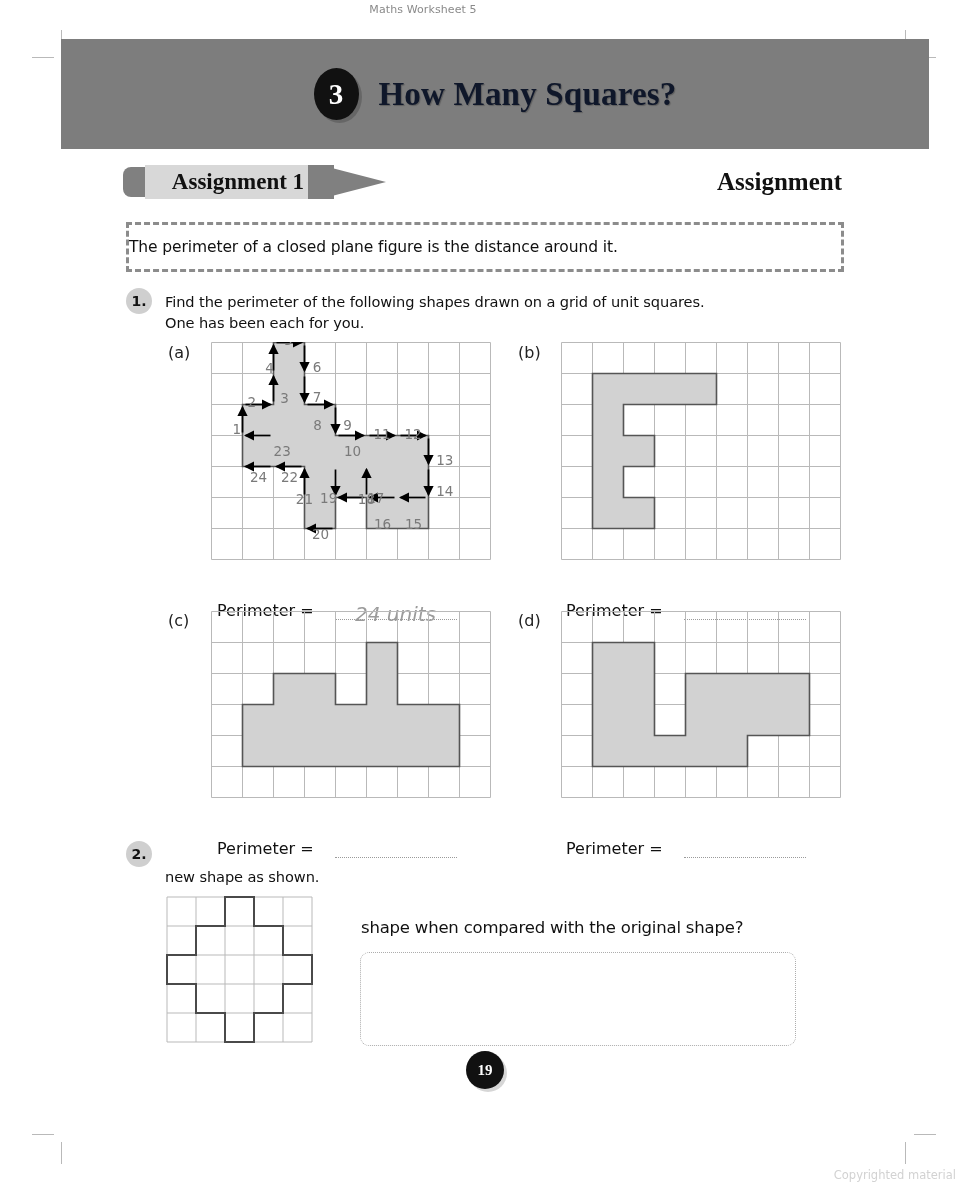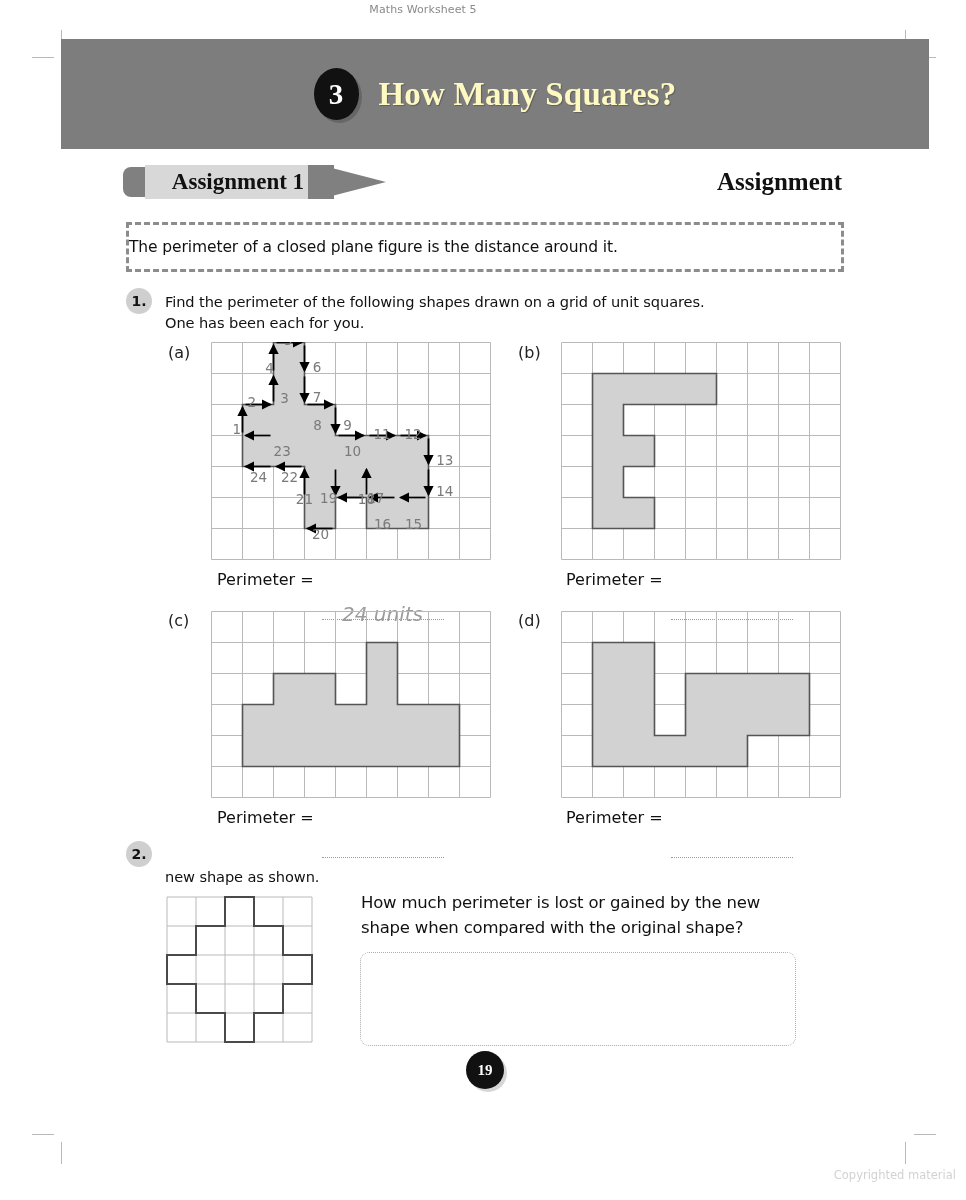--- a/index.html
+++ b/index.html
@@ -40,21 +40,21 @@
   }
   .chapter-badge{
     width:45px;height:52px;border-radius:50%;
     background:#111;color:#fff;
     display:flex;align-items:center;justify-content:center;
     font-family:"Liberation Serif", serif;
     font-weight:bold;font-size:29px;
     box-shadow:3px 3px 0 rgba(0,0,0,.18);
   }
   .chapter-title{
-    color:#fef9c3;
+    color:#0f172a;
     font-family:"Liberation Serif", serif;
     font-weight:bold;font-size:33px;
     letter-spacing:.2px;
     text-shadow:1px 1px 1px rgba(0,0,0,.25);
   }
 
   
   .crayon{
     position:absolute;left:123px;top:165px;width:262px;height:22px;text-align:right;
   }
@@ -120,21 +120,21 @@
 
   
   .fig{position:absolute;}
   .fig-label{
     position:absolute;
     font-family:"DejaVu Sans", sans-serif;
     font-size:16px;color:#222;
   }
   .perim-row{
     position:absolute;
-    display:flex;align-items:flex-start;gap:8px;
+    display:flex;align-items:flex-end;gap:21px;
     font-family:"DejaVu Sans", sans-serif;
     font-size:16px;color:#111;
   }
   .ans-line{
     display:inline-block;
     width:122px;height:17px;
     border-bottom:1px dotted #9a9a9a;
     text-align:center;
     font-family:"DejaVu Sans", sans-serif;
     font-size:20px;color:#9b9b9b;
@@ -399,21 +399,21 @@
         <line x1="1" y1="30" x2="146" y2="30" stroke="#b9b9b9" stroke-width="1"></line>
         <line x1="1" y1="59" x2="146" y2="59" stroke="#b9b9b9" stroke-width="1"></line>
         <line x1="1" y1="88" x2="146" y2="88" stroke="#b9b9b9" stroke-width="1"></line>
         <line x1="1" y1="117" x2="146" y2="117" stroke="#b9b9b9" stroke-width="1"></line>
         <line x1="1" y1="146" x2="146" y2="146" stroke="#b9b9b9" stroke-width="1"></line>
         <polygon points="59,1 88,1 88,30 117,30 117,59 146,59 146,88 117,88 117,117 88,117 88,146 59,146 59,117 30,117 30,88 1,88 1,59 30,59 30,30 59,30" fill="none" stroke="#4a4a4a" stroke-width="2" stroke-linejoin="miter"></polygon>
       </svg>
   </div>
 
   <div class="q2-prompt">
-    <span>How much perimeter is lost or gained by the new</span><br>
+    <br>
     <span>shape when compared with the original shape?</span>
   </div>
 
   <div class="answer-box"></div>
 
   <div class="pagenum">19</div>
   <div class="copyright">Copyrighted material</div>
 
 </div>
 

